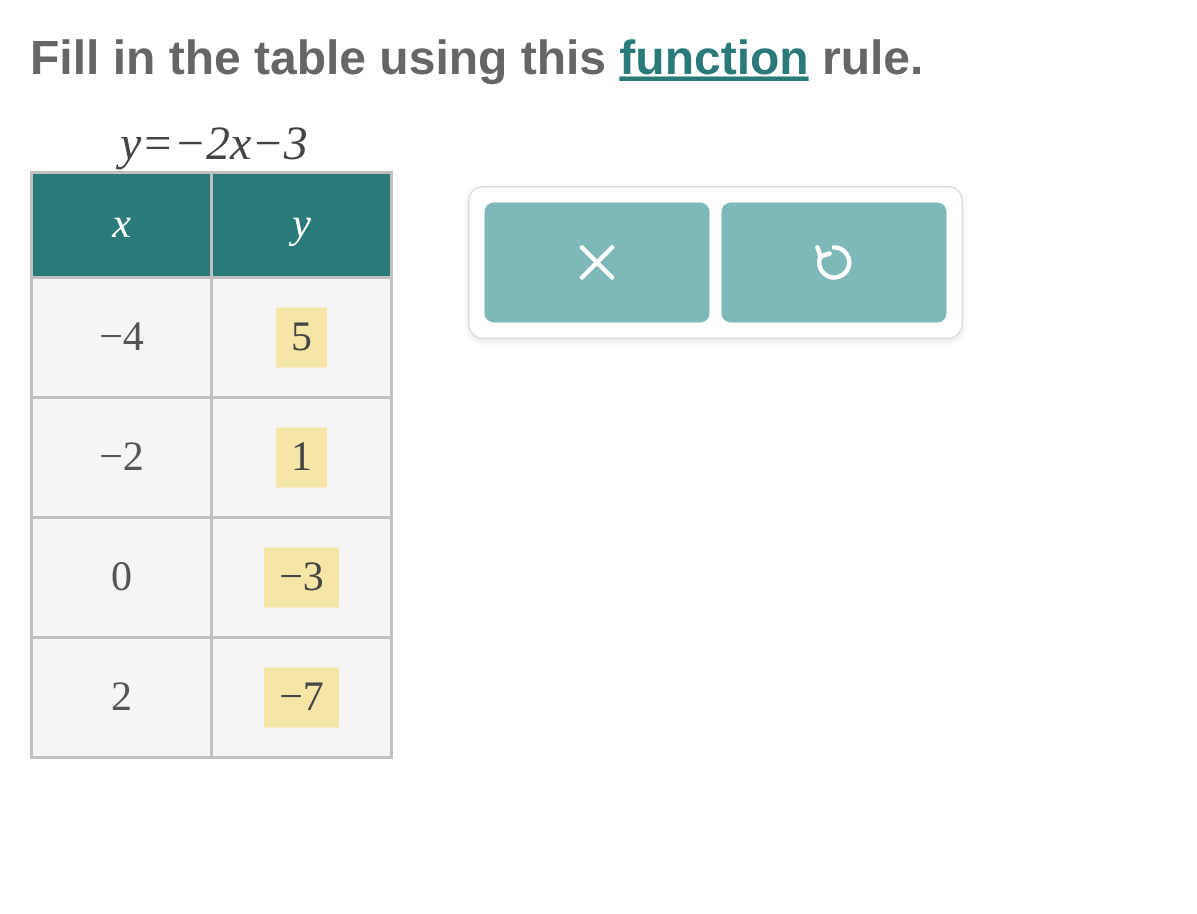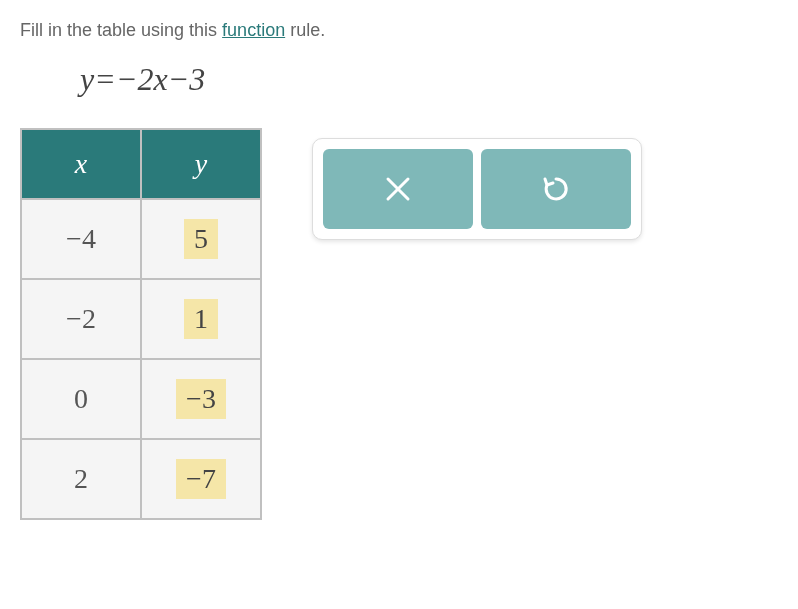--- a/index.html
+++ b/index.html
@@ -4,35 +4,35 @@
   <style>
     * { margin: 0; padding: 0; box-sizing: border-box; }
     body {
       font-family: Arial, sans-serif;
       background: #ffffff;
       padding: 20px;
       width: 798px;
       height: 609px;
     }
     .instruction {
-      font-size: 18px;
+      font-size: 32px;
       color: #666;
       margin-bottom: 20px;
+      font-weight: bold;
     }
     .instruction .link {
       color: #2a7a7a;
       text-decoration: underline;
       cursor: pointer;
     }
     .equation {
       font-size: 32px;
       font-style: italic;
       color: #444;
       margin-left: 60px;
-      margin-bottom: 30px;
       font-family: 'Times New Roman', serif;
     }
     .content-row {
       display: flex;
       align-items: flex-start;
       gap: 50px;
     }
     .data-table {
       border-collapse: collapse;
       border: 2px solid #c0c0c0;

